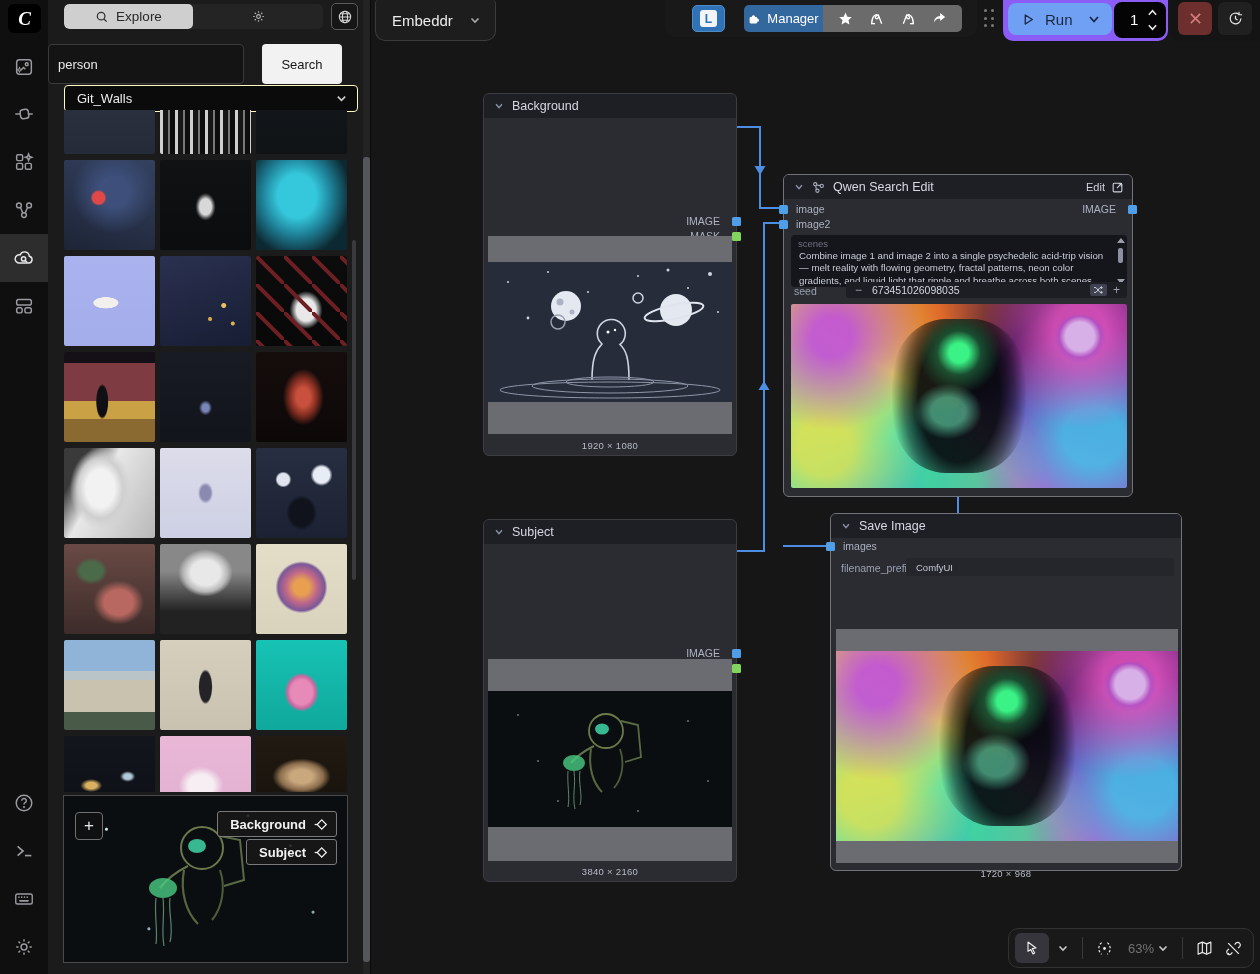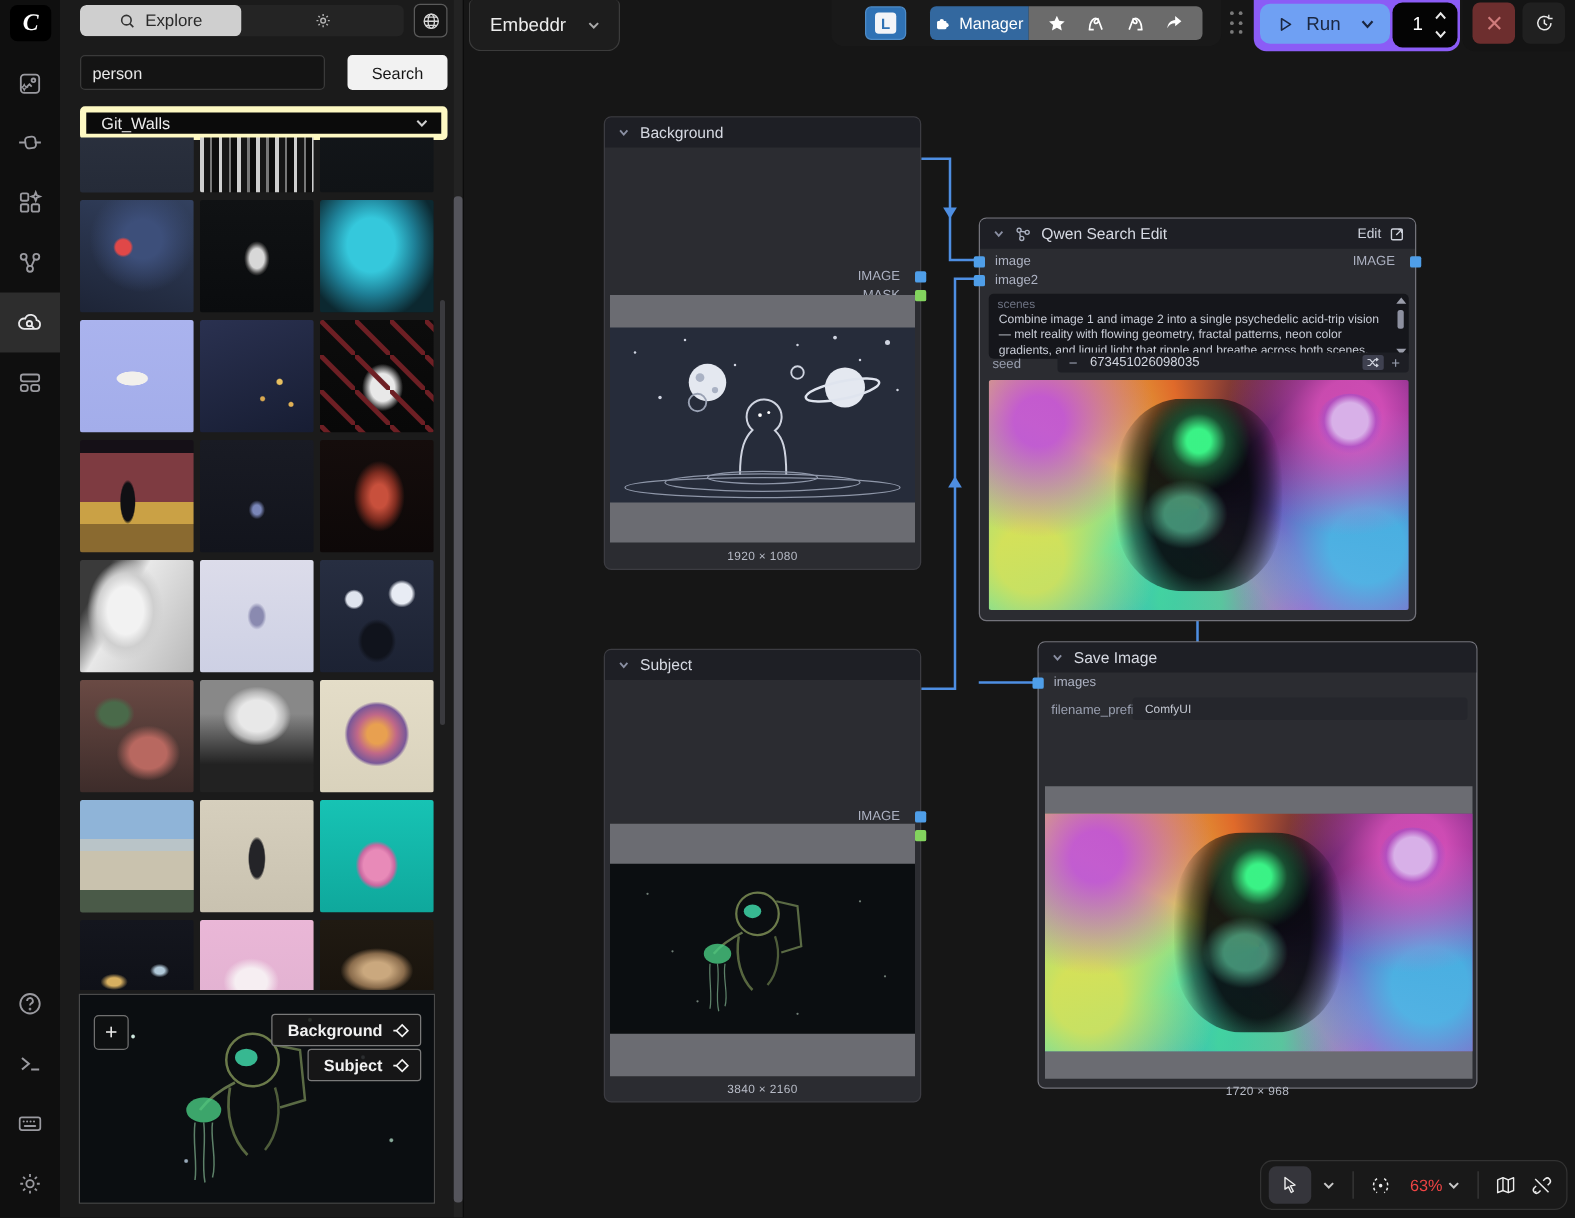--- a/index.html
+++ b/index.html
@@ -14,24 +14,24 @@
   .rail-btn.active { background:#2d2d2d; }
   .rail-btn svg { stroke:#9a9aa0; }
   .rail-btn.active svg { stroke:#e8e8ea; }
 
   
   #sidebar { position:absolute; left:48px; top:0; width:322px; height:974px; background:#1b1b1b; z-index:20; }
   #seg-control { position:absolute; left:16px; top:4px; width:259px; height:25px; background:#242424; border-radius:5px; display:flex; overflow:hidden; }
   #seg-explore { width:129px; height:25px; background:#cfcfcf; color:#2a2a2a; display:flex; align-items:center; justify-content:center; gap:7px; font-size:13.5px; border-radius:5px; }
   #seg-gear { flex:1; display:flex; align-items:center; justify-content:center; }
   #globe-btn { position:absolute; left:283px; top:3px; width:27px; height:27px; border:1px solid #5a5a5a; border-radius:5px; display:flex; align-items:center; justify-content:center; background:#161616; }
-  #search-row { position:absolute; left:16px; top:44px; width:294px; height:28px; display:flex; gap:18px; }
+  #search-row { position:absolute; left:0; top:44px; width:294px; height:40px; display:flex; gap:18px; }
   #search-input { flex:1; background:#141414; border:1px solid #3a3a3a; border-radius:4px; color:#e8e8e8; font-size:13px; padding:0 9px; font-family:"Liberation Sans",sans-serif; outline:none; }
   #search-btn { width:81px; background:#f2f2f2; color:#161616; font-size:13px; border:none; border-radius:4px; font-family:"Liberation Sans",sans-serif; }
-  #dataset-select { position:absolute; left:16px; top:85px; width:294px; height:27px; background:#0b0b0b; border:5px solid #fef9c3; border-radius:4px; color:#ececec; font-size:13px; display:flex; align-items:center; justify-content:space-between; padding:0 10px 0 12px; }
+  #dataset-select { position:absolute; left:16px; top:85px; width:294px; height:27px; background:#0b0b0b; border:1px solid #fef9c3; border-radius:4px; color:#ececec; font-size:13px; display:flex; align-items:center; justify-content:space-between; padding:0 10px 0 12px; }
   #thumb-grid { position:absolute; left:16px; top:110px; width:287px; height:682px; overflow:hidden; }
   .thumb { position:absolute; width:91px; height:90px; border-radius:2px; }
   #inner-scrollbar { position:absolute; left:304px; top:240px; width:4px; height:340px; background:#3a3a3e; border-radius:2px; }
   #outer-scroll-track { position:absolute; left:315px; top:0; width:7px; height:974px; background:#232323; }
   #outer-scrollbar { position:absolute; left:315px; top:157px; width:7px; height:805px; background:#55555c; border-radius:3px; }
 
   #preview-panel { position:absolute; left:15px; top:795px; width:285px; height:168px; border:1px solid #4a4a4a; background:#0b0e11; overflow:hidden; }
   .panel-art { position:absolute; inset:0;
     background:
       radial-gradient(circle 1px at 15% 20%, #cfe8df 0 1px, transparent 2px),
@@ -116,21 +116,21 @@
   #batch-count { position:absolute; left:16px; top:9px; color:#fff; font-size:15px; }
   #cancel-backing { left:1170px; top:0; width:90px; height:41px; background:#141414; border-radius:0 0 0 10px; }
   #cancel-btn { position:absolute; left:8px; top:2px; width:34px; height:33px; background:#6d2e2e; border-radius:6px; display:flex; align-items:center; justify-content:center; }
   #history-btn { position:absolute; left:48px; top:2px; width:34px; height:33px; background:#202020; border-radius:6px; display:flex; align-items:center; justify-content:center; }
 
   
   #view-toolbar { left:1008px; top:928px; width:246px; height:40px; background:#191919; border:1px solid #323232; border-radius:10px; display:flex; align-items:center; padding:0 6px; gap:4px; }
   .vt-divider { width:1px; height:22px; background:#3a3a3a; margin:0 5px; }
   #cursor-tool { width:34px; height:30px; background:#35353b; border-radius:6px; display:flex; align-items:center; justify-content:center; }
   .vt-btn { display:flex; align-items:center; justify-content:center; padding:0 4px; }
-  #zoom-level { color:#ef4444; font-size:13px; padding:0 3px; }
+  #zoom-level { color:#737373; font-size:13px; padding:0 3px; }
 </style>
 </head>
 <body>
 
 <div id="rail">
   <div class="rail-logo">C</div>
 
   <div class="rail-btn" style="top:43px">
     <svg width="22" height="22" viewBox="0 0 24 24" fill="none" stroke-width="1.6">
         <rect x="4" y="4" width="16" height="16" rx="3"></rect>

